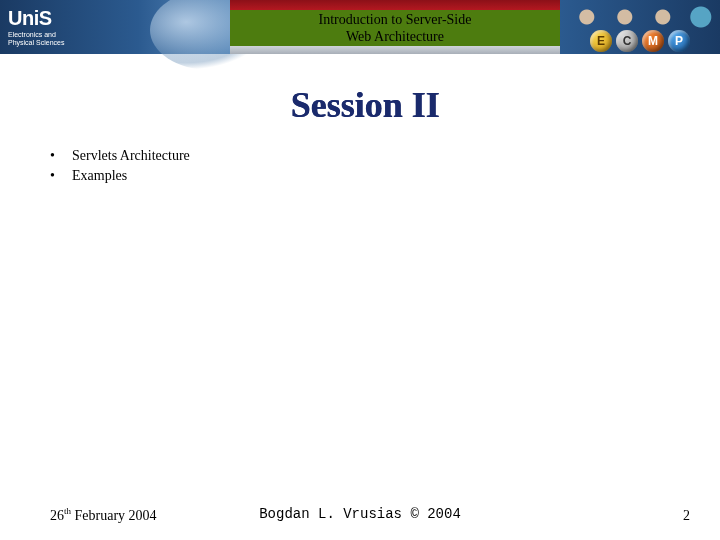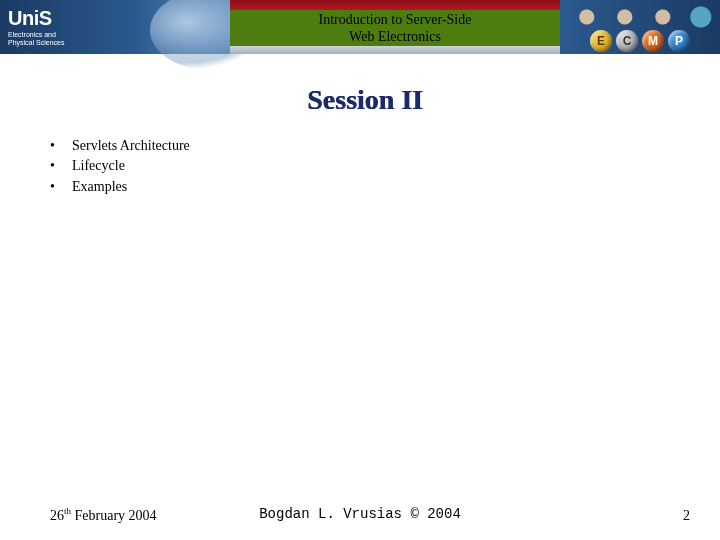--- a/index.html
+++ b/index.html
@@ -114,21 +114,21 @@
     }
     .b-e { background: radial-gradient(circle at 35% 30%, #f6d24a, #d49a10); color:#5b3a00;}
     .b-c { background: radial-gradient(circle at 35% 30%, #d9d9d9, #8a8a8a); color:#333;}
     .b-m { background: radial-gradient(circle at 35% 30%, #f08030, #b34d10); }
     .b-p { background: radial-gradient(circle at 35% 30%, #4aa0e6, #1a5aa0); }
     .content {
       padding: 20px 40px 0 50px;
     }
     .session-title {
       text-align: center;
-      font-size: 28px;
+      font-size: 36px;
       font-weight: bold;
       color: #1a2a6c;
       margin: 10px 0 20px 0;
       text-shadow: 0.5px 0 0 #1a2a6c;
     }
     .bullets {
       list-style: none;
       font-size: 14px;
       color: #000;
       line-height: 1.45;
@@ -159,39 +159,38 @@
   <div class="banner-left">
     <div class="logo-box">
       <div class="logo-main">UniS</div>
       <div class="logo-sub1">Electronics and</div>
       <div class="logo-sub2">Physical Sciences</div>
     </div>
   </div>
   <div class="banner-mid">
     <div class="banner-title">
       <span>Introduction to Server-Side</span><br>
-      <span>Web Electronics</span>
+      <span>Web Architecture</span>
     </div>
   </div>
   <div class="banner-right">
     <div class="faces"></div>
     <div class="badge-row">
       <div class="badge b-e">E</div>
       <div class="badge b-c">C</div>
       <div class="badge b-m">M</div>
       <div class="badge b-p">P</div>
     </div>
   </div>
 </div>
 
 <div class="content">
   <h1 class="session-title">Session II</h1>
   <ul class="bullets">
     <li>Servlets Architecture</li>
-    <li>Lifecycle</li>
     <li>Examples</li>
   </ul>
 </div>
 
 <div class="footer">
   <span class="date">
     <span>26</span><sup>th</sup><span> February 2004</span>
   </span>
   <span class="author">Bogdan L. Vrusias © 2004</span>
   <span class="pagenum">2</span>

